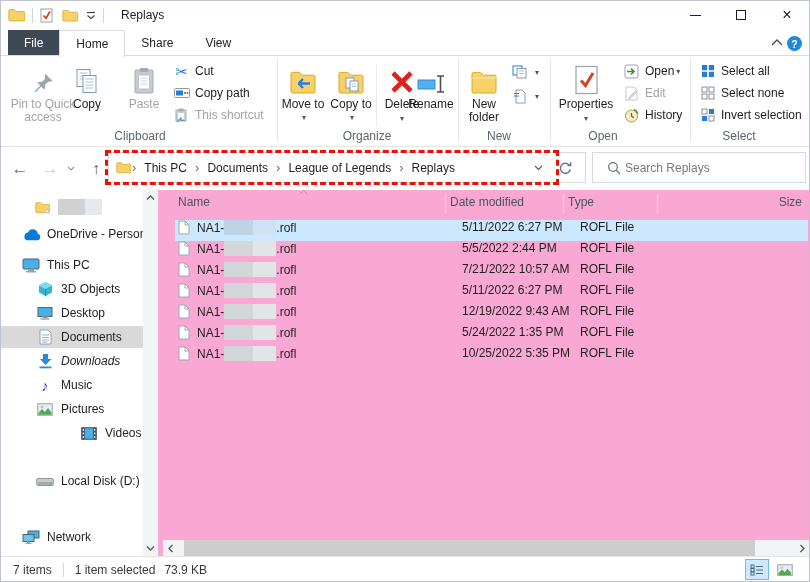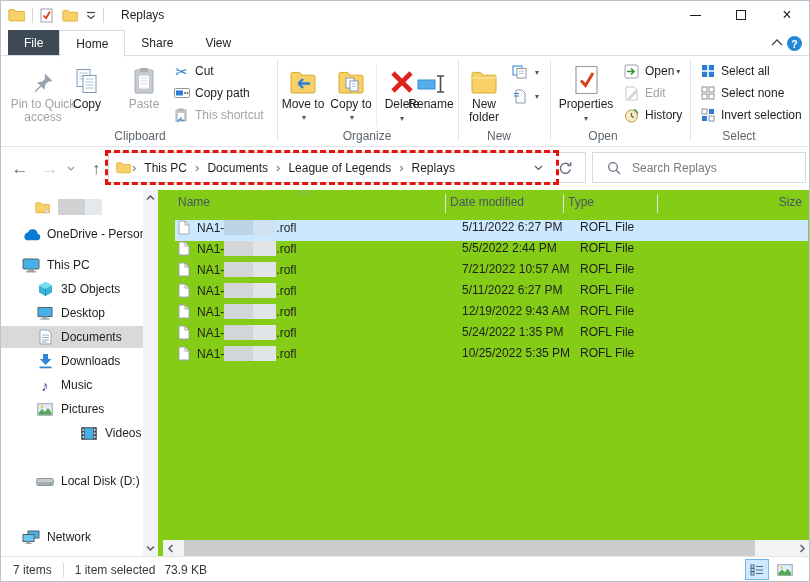--- a/index.html
+++ b/index.html
@@ -51,36 +51,36 @@
   .arrow-up   { left:84px; width:24px; font-size:16px; color:#555e68; }
   .addressbar { position:absolute; left:108px; top:5px; width:478px; height:31px; border:1px solid #d6d9dd; background:#fff; display:flex; align-items:center; }
   .crumb { padding:0 7px; white-space:nowrap; }
   .crumb-sep { color:#6a6a6a; font-size:13px; padding:0 1px; }
   .addr-folder { margin-left:7px; }
   .addr-chevron { position:absolute; left:425px; top:12px; }
   .addr-refresh { position:absolute; left:449px; top:8px; }
   .red-annotation { position:absolute; left:-4px; top:-3px; width:454px; height:35px; border:3px dashed #e8110a; z-index:5; pointer-events:none; }
   .searchbox { position:absolute; left:592px; top:5px; width:214px; height:31px; border:1px solid #d6d9dd; background:#fff; display:flex; align-items:center; }
   .searchbox svg { margin-left:14px; }
-  .search-input { border:none; outline:none; font:12px "Liberation Sans",sans-serif; color:#15803d; margin-left:11px; width:160px; }
+  .search-input { border:none; outline:none; font:12px "Liberation Sans",sans-serif; color:#15803d; margin-left:4px; width:160px; }
   .search-input::placeholder { color:#7a7a7a; opacity:1; }
 
   
   .sidebar { position:absolute; top:190px; left:0; width:158px; bottom:26px; background:#fff; overflow:hidden; }
   .side-item { position:absolute; left:0; width:143px; height:22px; display:flex; align-items:center; white-space:nowrap; overflow:hidden; }
   .side-item.sel { background:#d9d9d9; }
   .si-ico { display:inline-flex; justify-content:center; width:20px; flex:none; }
   .ind1 { margin-left:21px; } .ind2 { margin-left:35px; } .indp { margin-left:32px; }
   .si-label { margin-left:6px; }
   .blur-side { display:inline-block; width:44px; height:16px; margin-left:6px; background:linear-gradient(90deg,#cfd1d3 0 62%,#e6e9eb 62%); }
   .side-scroll { position:absolute; top:190px; left:143px; width:15px; bottom:26px; background:#f2f3f4; z-index:2; }
   .sarr { position:absolute; left:0; width:15px; height:15px; display:flex; align-items:center; justify-content:center; }
 
   
-  .filepane { position:absolute; top:190px; left:158px; right:0; bottom:26px; background:#84cc16; }
+  .filepane { position:absolute; top:190px; left:158px; right:0; bottom:26px; background:#f9a8d4; }
   .col-h { position:absolute; top:5px; font-size:12px; color:#4a5562; white-space:nowrap; }
   .col-sep { position:absolute; top:4px; height:19px; width:1px; background:#e2e2e2; }
   .sort-caret { position:absolute; left:141px; top:0px; }
   .frow { position:absolute; left:17px; right:2px; height:21px; display:flex; align-items:flex-start; }
   .frow.sel { background:#cce8ff; }
   .fic { margin-left:3px; flex:none; display:inline-flex; }
   .fname { margin-left:7px; display:flex; align-items:center; white-space:nowrap; }
   .blurname { display:inline-block; width:52px; height:15px; background:linear-gradient(90deg,#d3d6d9 0 55%,#e2e5e8 55%); }
   .frow.sel .blurname { background:linear-gradient(90deg,#bdd3e6 0 55%,#cfe2f2 55%); }
   .fdate { position:absolute; left:287px; white-space:nowrap; }
@@ -481,21 +481,21 @@
   </div>
   <div class="side-item sel" style="top:136px;">
     <span class="si-ico ind2">
       <svg width="13" height="16" viewBox="0 0 13 16">
           <path d="M1 1h8l3 3v11H1z" fill="#fff" stroke="#9aa1a8"></path>
           <path d="M3 6h7M3 8.5h7M3 11h7M3 13h5" stroke="#8ab6d8"></path>
         </svg>
     </span>
     <span class="si-label">Documents</span>
   </div>
-  <div class="side-item" style="top:160px;">
+  <div class="side-item" style="top:160px;font-style:italic;">
     <span class="si-ico ind2">
       <svg width="15" height="16" viewBox="0 0 15 16">
           <path d="M5 1h5v5h3.5L7.5 12 2 6h3z" fill="#2f86d6"></path>
           <rect x="1.5" y="13.5" width="12" height="1.8" fill="#2f86d6"></rect>
         </svg>
     </span>
     <span class="si-label">Downloads</span>
   </div>
   <div class="side-item" style="top:184px;">
     <span class="si-ico ind2">

